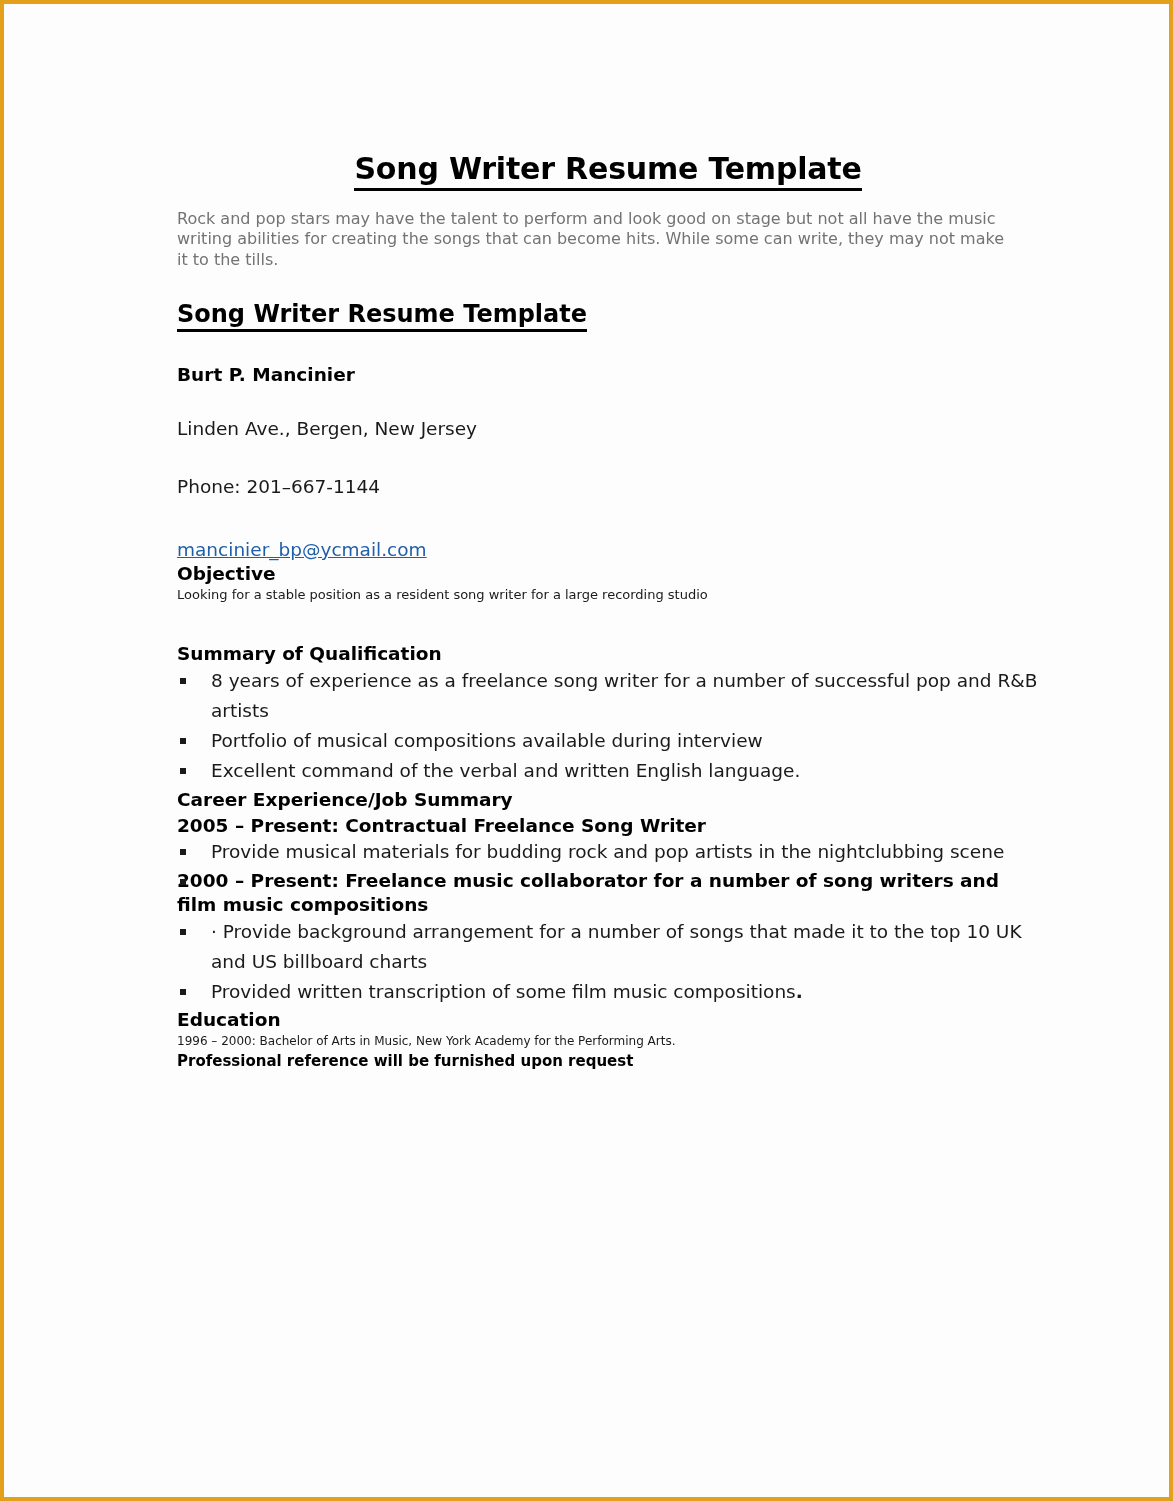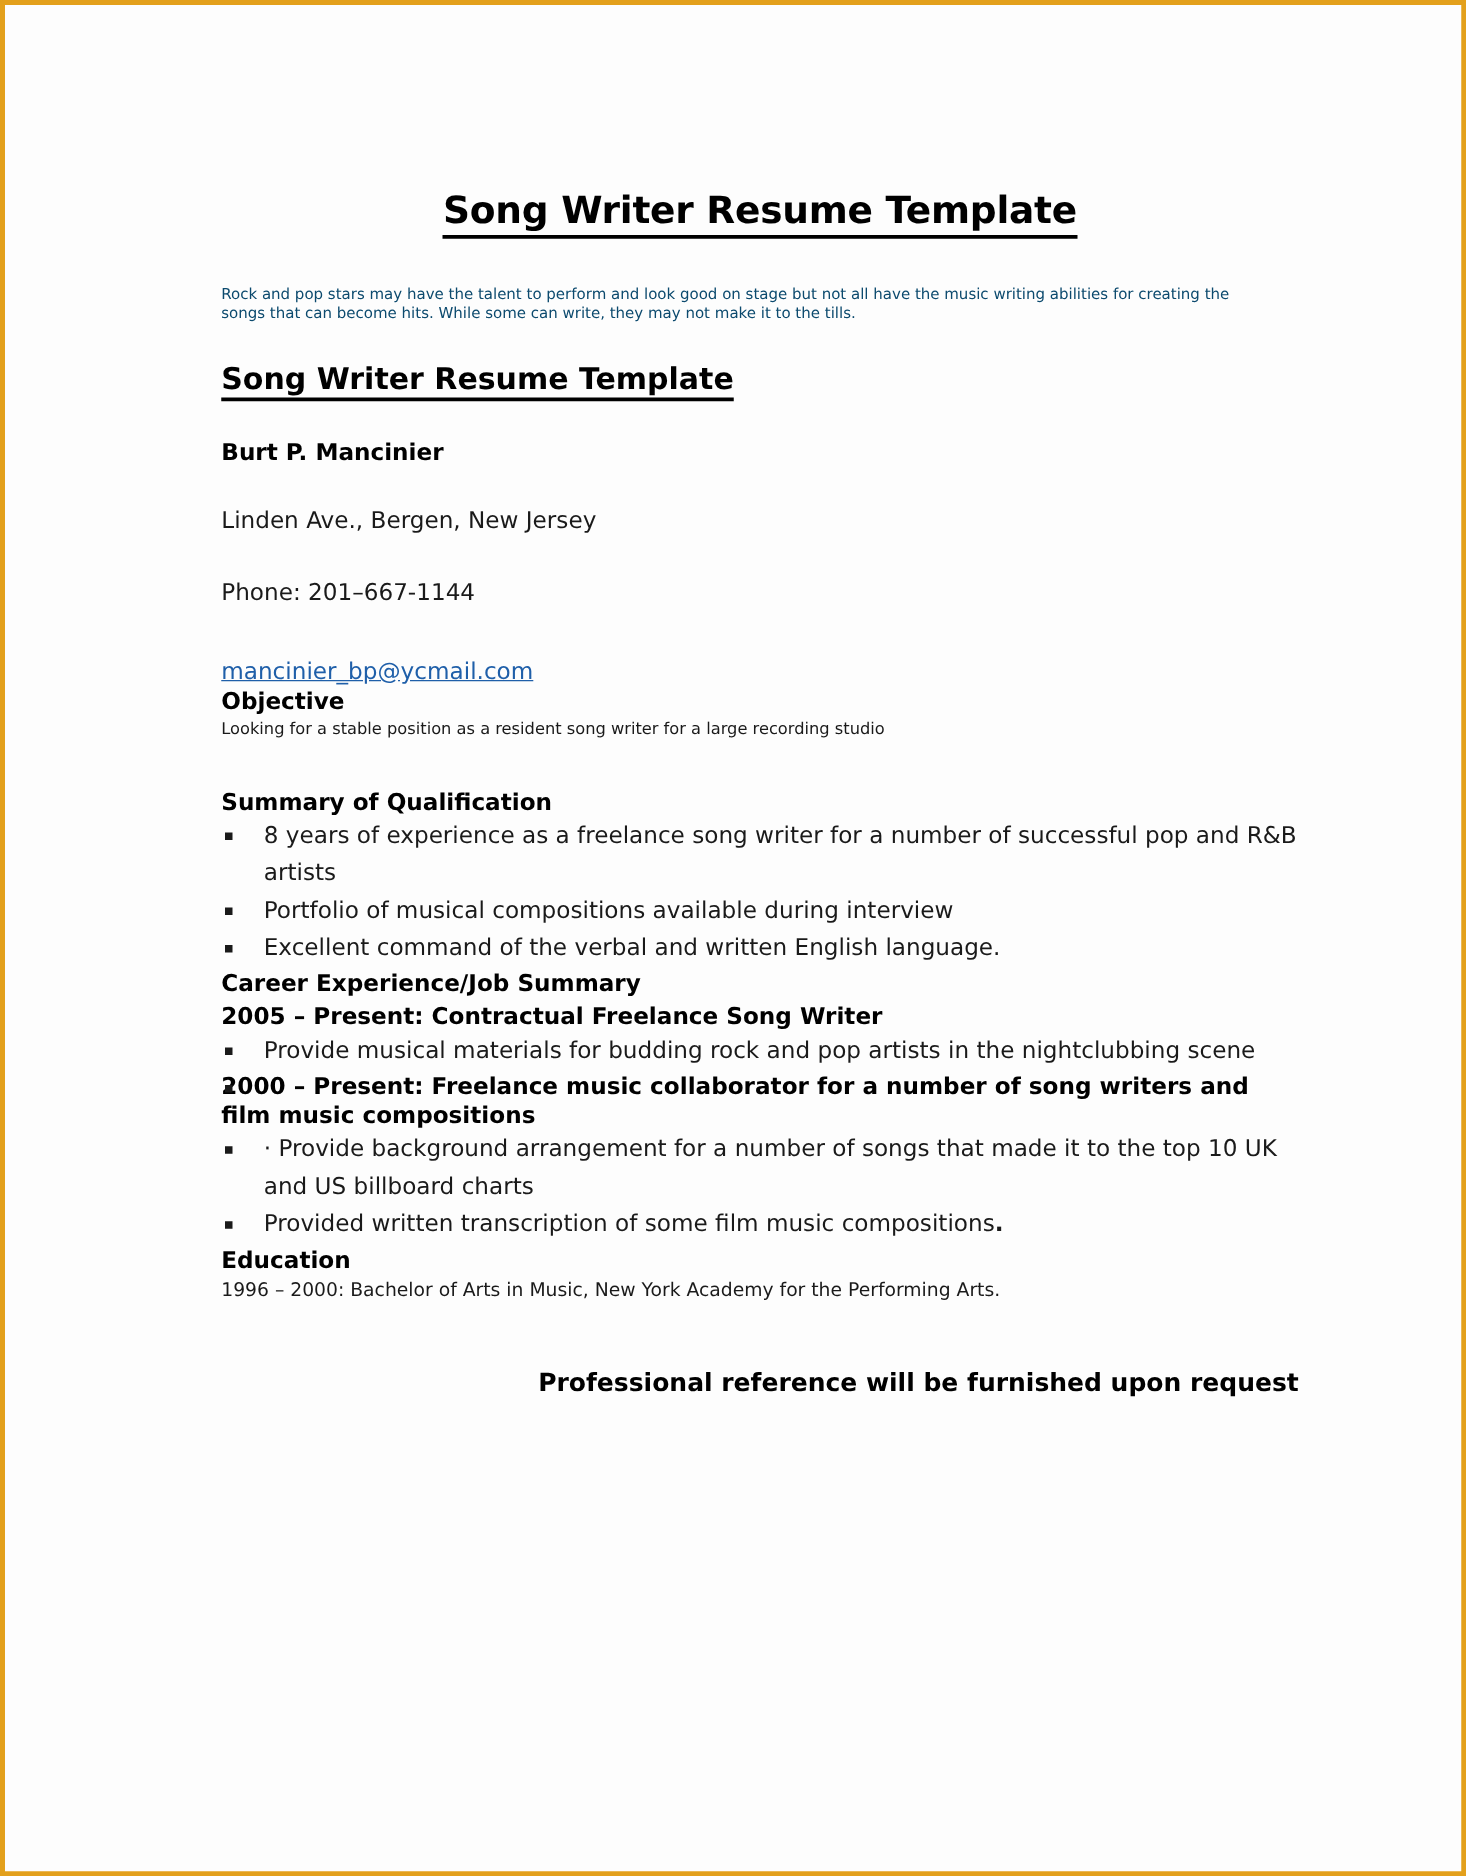--- a/index.html
+++ b/index.html
@@ -35,24 +35,24 @@
     letter-spacing: -0.2px;
     margin: 0;
     padding-top: 134px;
     line-height: 1.0;
   }
   .doc-title span {
     border-bottom: 3px solid #000;
     padding-bottom: 2px;
   }
   .intro {
-    font-size: 12px;
+    font-size: 16px;
     line-height: 1.28;
-    color: #0c4a6e;
-    margin-top: 44px;
+    color: #737373;
+    margin-top: 25px;
     width: 832px;
   }
   .section-title {
     font-size: 24px;
     font-weight: bold;
     color: #000;
     margin-top: 31px;
     line-height: 1.1;
     display: block;
   }
@@ -119,31 +119,29 @@
     left: 3px;
     top: 12px;
     width: 6px;
     height: 6px;
     background: #1a1a1a;
   }
   .bold-period {
     font-weight: bold;
   }
   .edu-line {
-    font-size: 15px;
+    font-size: 12px;
     color: #1a1a1a;
     line-height: 1.62;
     margin-top: 0px;
   }
   .footer-line {
-    font-size: 20px;
+    font-size: 15px;
     font-weight: bold;
     color: #000;
-    margin-top: 49px;
-    text-align: right;
   }
 </style>
 </head>
 <body>
 
 <div class="page">
   <div class="content">
 
     <h1 class="doc-title"><span>Song Writer Resume Template</span></h1>
 

